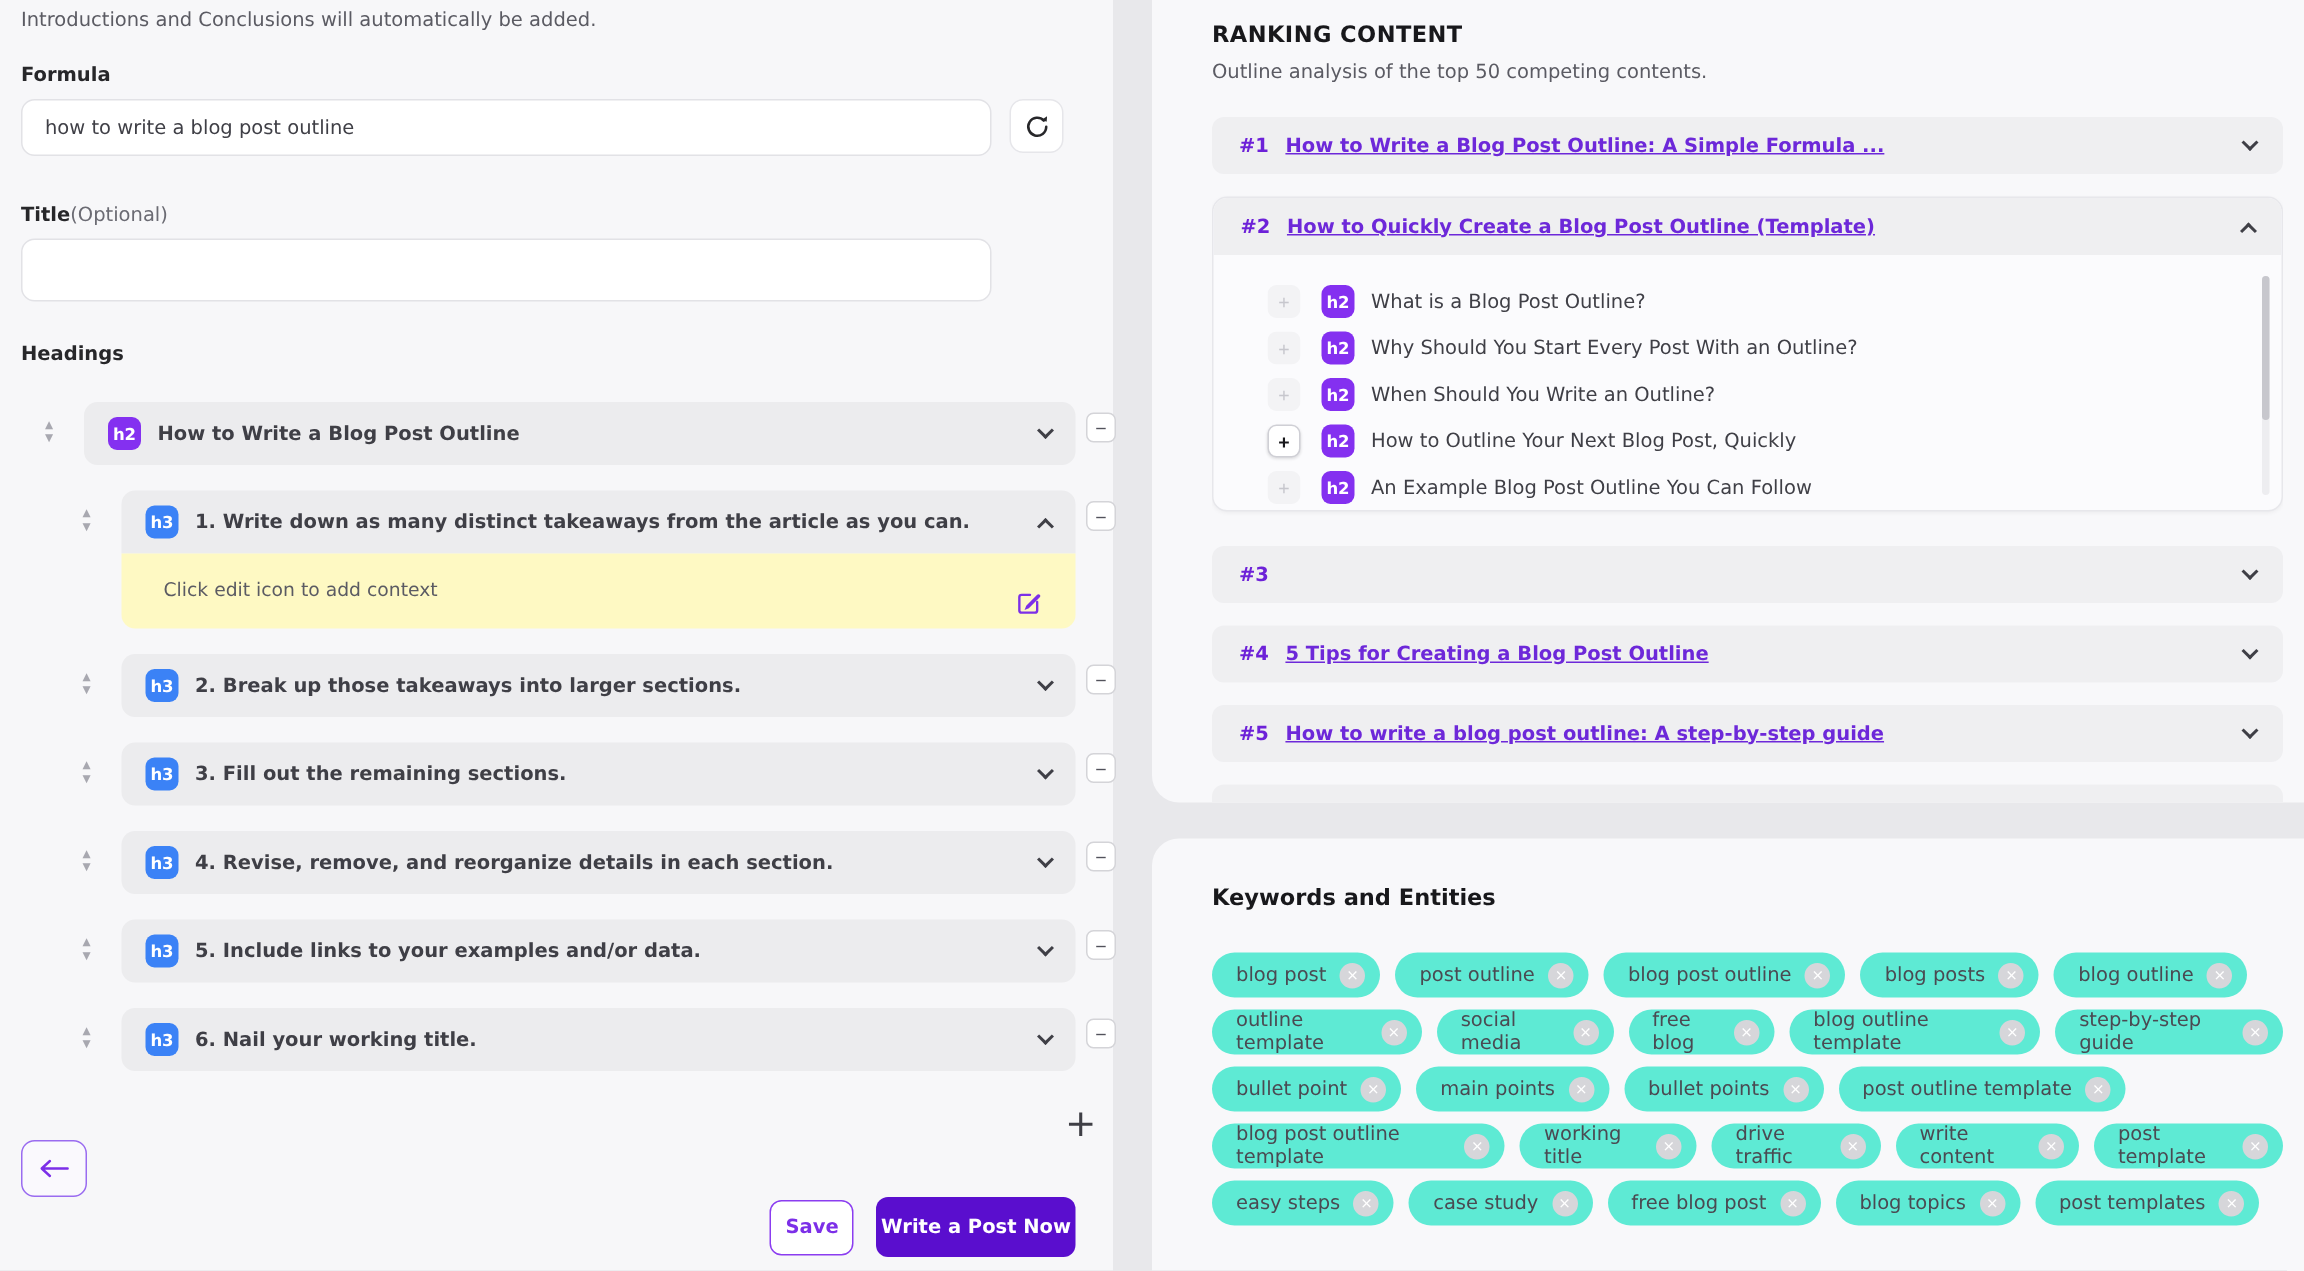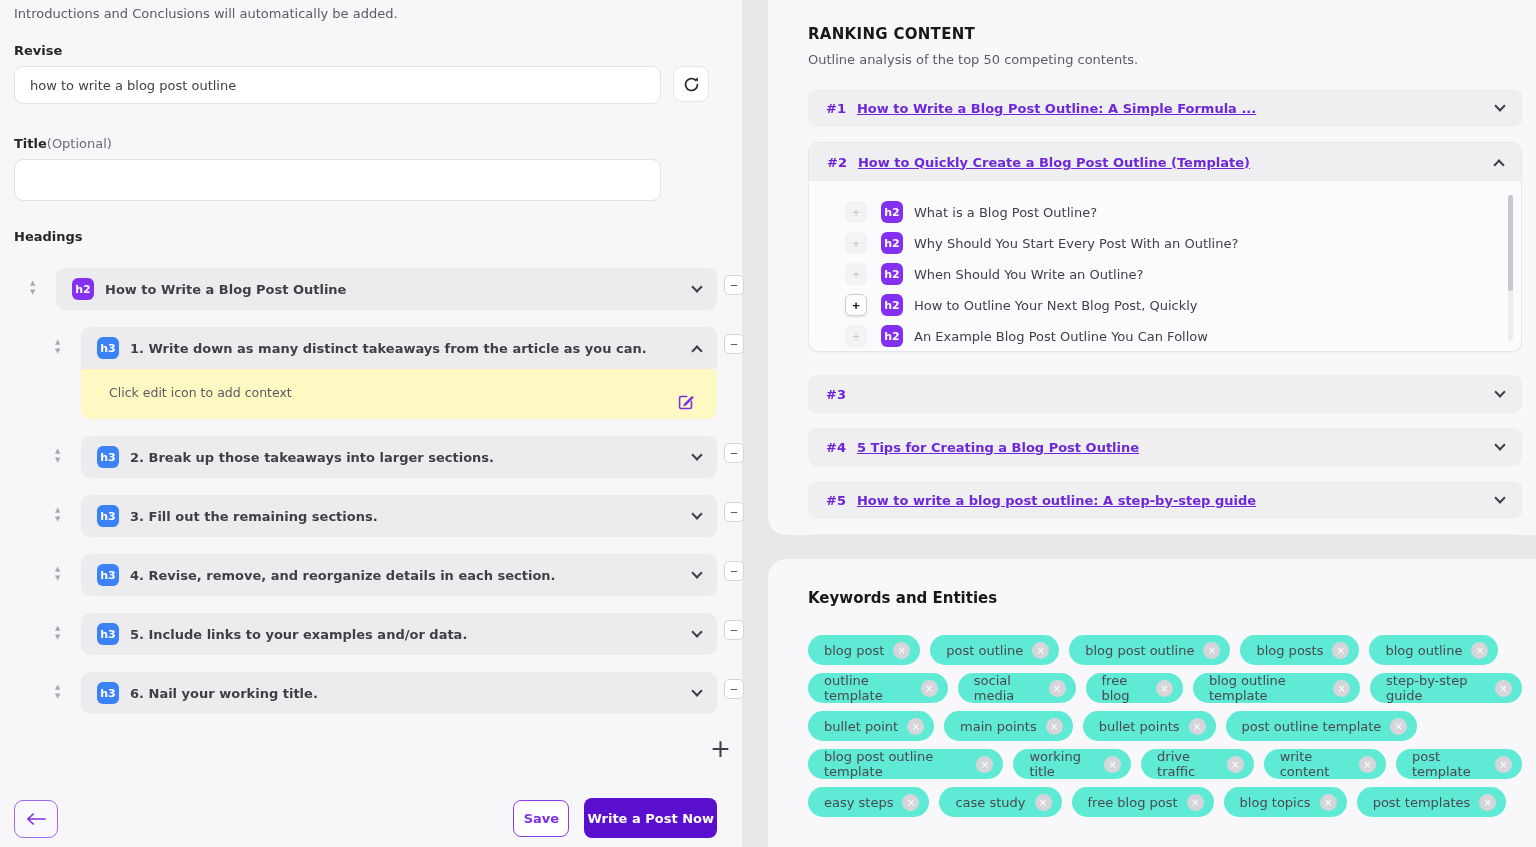--- a/index.html
+++ b/index.html
@@ -41,31 +41,31 @@
     color:#a8a8b0; font-size:7px; line-height:9px; cursor:grab; user-select:none; }
   .minus-btn { position:absolute; right:-27px; top:7px; width:20px; height:20px; background:#fff;
     border:1px solid #d4d4d8; border-radius:5px; color:#52525b; font-size:13px; line-height:1;
     display:flex; align-items:center; justify-content:center; cursor:pointer; }
   .context-box { position:relative; background:#fef9c3; border-radius:0 0 9px 9px; height:50px; padding:16px 0 0 28px; }
   .context-hint { font-size:12.5px; color:#5b5b63; }
   .edit-icon { position:absolute; right:22px; bottom:7px; cursor:pointer; }
   .add-row { width:717px; text-align:right; margin-top:24px; }
   .add-plus { font-size:25px; color:#3f3f46; cursor:pointer; display:inline-block; line-height:22px; }
   
-  .left-footer { position:absolute; left:14px; right:25px; bottom:9px; display:flex; align-items:flex-end; }
+  .left-footer { position:absolute; left:14px; right:25px; bottom:9px; display:flex; align-items:flex-start;flex-direction:column; }
   .back-btn { width:44px; height:38px; background:#faf9fd; border:1.5px solid #9a6cf0; border-radius:9px;
     display:flex; align-items:center; justify-content:center; cursor:pointer; }
   .footer-right { margin-left:auto; display:flex; gap:15px; align-items:center; }
   .save-btn { width:56px; height:37px; background:#fff; border:1.5px solid #8b3df0; border-radius:8px;
     color:#7c2fe8; font:bold 13px "DejaVu Sans",sans-serif; cursor:pointer; }
   .write-btn { height:40px; padding:0 3px; background:#5a0ece; border:none; border-radius:8px;
     color:#fff; font:bold 13px "DejaVu Sans",sans-serif; cursor:pointer; }
   
   .right-col { display:flex; flex-direction:column; gap:24px; flex:1; }
-  .rank-card { height:535px; background:#f8f8fa; border-radius:0 0 0 18px; padding:21px 14px 0 40px; overflow:hidden; }
+  .rank-card { height:535px; background:#f8f8fa; border-radius:0 0 0 18px; padding:10px 14px 0 40px; overflow:hidden; }
   .kw-card { flex:1; background:#f8f8fa; border-radius:18px 0 0 0; padding:30px 14px 0 40px; }
   .rank-list { position:relative; height:462px; overflow:hidden; margin-top:2px; }
   .rank-row { display:flex; align-items:center; height:38px; background:#efeff1; border-radius:8px;
     padding:0 18px; margin-bottom:15px; cursor:pointer; }
   .rank-num { color:#6d21d8; font-weight:bold; font-size:13px; margin-right:11px; flex:none; }
   .rank-title { font-weight:bold; font-size:13px; color:#6d28d9;text-decoration:underline; }
   .rank-row .chev, .rank-block .chev { margin-left:auto; }
   .rank-block { border:1px solid #e7e7eb; border-radius:10px; background:#fbfbfd; margin-bottom:23px;
     box-shadow:0 1px 3px rgba(0,0,0,.05); overflow:hidden; }
   .rank-block-header { display:flex; align-items:center; height:38px; background:#efeff1; padding:0 18px; cursor:pointer; }
@@ -87,21 +87,21 @@
     padding:0 10px 0 16px; color:#4a4a52; font-size:13px; }
   .chip-x { width:17px; height:17px; border-radius:50%; background:#d6d6da; color:#fff; font-size:10px;
     display:flex; align-items:center; justify-content:center; cursor:pointer; flex:none; }
 </style>
 </head>
 <body>
 
 <div class="left-card">
   <div class="section-sub">Introductions and Conclusions will automatically be added.</div>
 
-  <div class="field-label">Revise</div>
+  <div class="field-label">Formula</div>
   <div class="kw-row">
     <input class="text-input" value="how to write a blog post outline" style="">
     <div class="icon-btn">
       <svg width="19" height="19" viewBox="0 0 20 20">
         <path d="M16.3 10a6.3 6.3 0 1 1-1.7-4.3" fill="none" stroke="#27272a" stroke-width="1.8" stroke-linecap="round"></path>
         <path d="M16.9 2.6 16.6 6.5 13.1 5.1z" fill="#27272a"></path>
       </svg>
     </div>
   </div>
 

